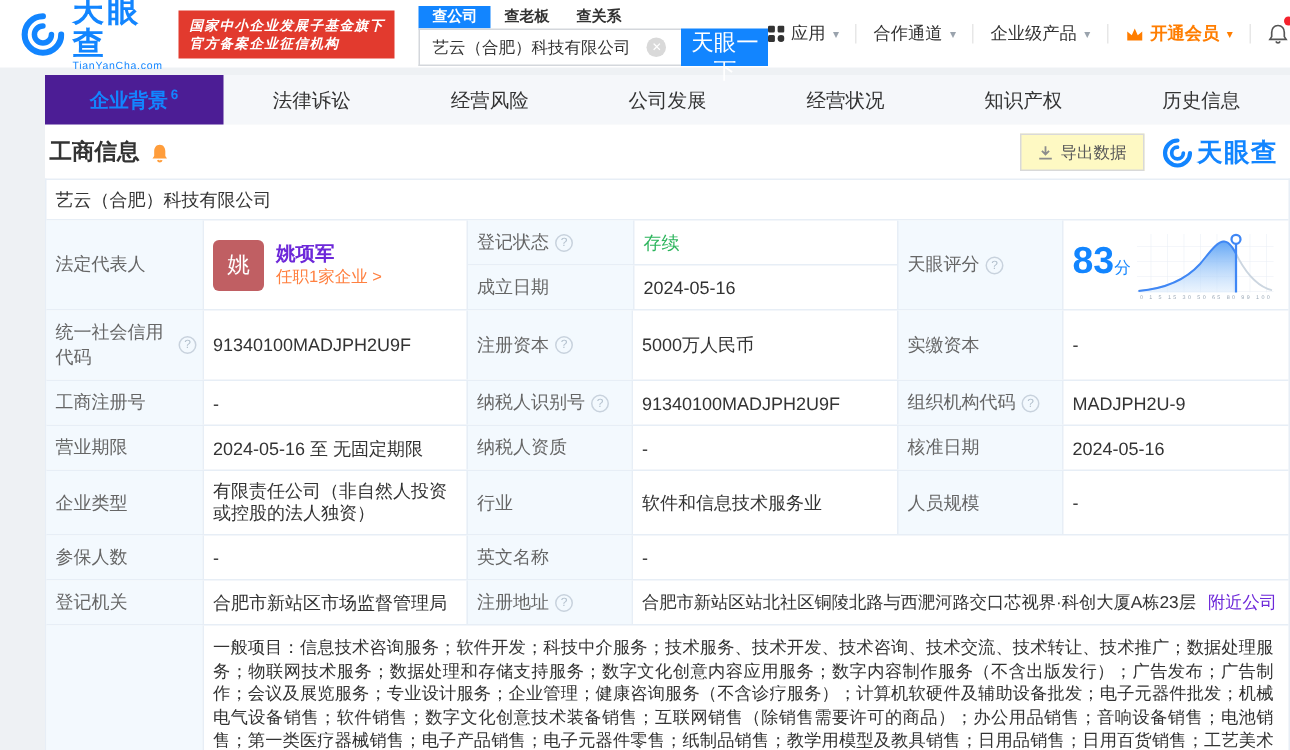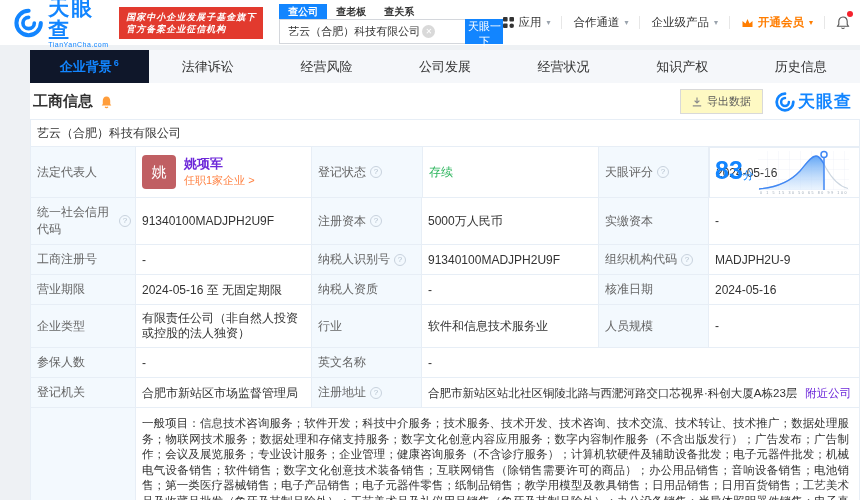--- a/index.html
+++ b/index.html
@@ -15,35 +15,35 @@
   .gov-badge div { font-size:9px; font-weight:bold; letter-spacing:1px; line-height:12px; white-space:nowrap; }
   .search-box { margin-left:16px; width:258px; position:relative; margin-top:2px; }
   .search-tabs { display:flex; font-size:10px; line-height:15px; }
   .stab { padding:0 9px; color:#333; cursor:pointer;font-weight:bold; }
   .stab.active { background:#1285ff; color:#fff; }
   .search-row { display:flex; height:25px; position:relative; }
   .search-input { flex:1; border:1px solid #d4d7dc; border-right:none; padding:0 24px 0 8px;
     font-size:11px; color:#333; outline:none; min-width:0; }
   .clear-icon { position:absolute; right:68px; top:6px; width:13px; height:13px; border-radius:50%;
     background:#d9d9d9; color:#fff; font-size:8px; line-height:13px; text-align:center; cursor:pointer; }
-  .search-btn { width:38px; background:#1285ff; color:#fff; border:none; font-size:11px; cursor:pointer; }
+  .search-btn { width:58px; background:#1285ff; color:#fff; border:none; font-size:15px; cursor:pointer; }
   .top-menu { margin-left:auto; display:flex; align-items:center; font-size:11.5px; color:#333; white-space:nowrap; }
   .menu-item { display:flex; align-items:center; gap:4px; cursor:pointer; }
   .caret { font-size:8px; color:#9aa3ad; margin-left:1px; }
   .sep { width:1px; height:13px; background:#e7e7e7; margin:0 11px; }
   .vip { color:#ff7d00; font-weight:bold; }
   .vip .caret { color:#ff7d00; }
   .bell-wrap { position:relative; cursor:pointer; display:flex; }
   .red-dot { position:absolute; right:-3px; top:-4px; width:6px; height:6px; border-radius:50%; background:#f5222d; }
   
   .main { margin-left:30px; width:830px; }
   .page-tabs { margin-top:5px; height:33px; background:#f5f7fa; display:flex; }
   .ptab { flex:1; display:flex; align-items:center; justify-content:center; font-size:13px;
     color:#333; cursor:pointer; }
-  .ptab.active { background:#0f172a; color:#1285ff; font-weight:bold; }
+  .ptab.active { background:#4c1d95; color:#1285ff; font-weight:bold; }
   .ptab sup { font-size:9px; color:#1285ff; margin-left:2px; position:relative; top:-4px; }
   
   .card { background:#fff; padding:0 0 4px 0; }
   .sec-head { display:flex; align-items:center; padding:6px 8px 5px 3px; }
   .sec-title { font-size:15px; font-weight:bold; color:#333; }
   .sec-bell { margin-left:7px; display:flex; }
   .sec-right { margin-left:auto; display:flex; align-items:center; gap:12px; }
   .export-btn { display:flex; align-items:center; gap:5px; border:1px solid #d9d9d9; background:#fef9c3;
     font-size:11px; color:#595959; padding:4px 11px; cursor:pointer; }
   .watermark { display:flex; align-items:center; gap:3px; }
@@ -61,21 +61,21 @@
   .q { width:12px; height:12px; border-radius:50%; border:1px solid #c8d2dd; color:#b3c0cd;
     font-size:8px; line-height:10px; text-align:center; flex-shrink:0; cursor:pointer; }
   .link { color:#6d28d9; cursor:pointer; text-decoration:none; }
   .olink { color:#ff8040; cursor:pointer; font-size:11px; text-decoration:none; }
   .green { color:#2db55d; }
   .repcell { gap:8px; }
   .avatar { width:34px; height:34px; border-radius:4px; background:#c05f63; color:#fff; font-size:15px;
     display:flex; align-items:center; justify-content:center; cursor:pointer; flex-shrink:0; }
   .repinfo { display:flex; flex-direction:column; gap:2px; }
   .repinfo .link { font-size:13px; font-weight:bold; }
-  .subcol { display:flex; flex-direction:row; width:287px; }
+  .subcol { display:flex; flex-direction:column; width:287px; }
   .subrow { display:flex; flex:1; }
   .subrow + .subrow { border-top:1px solid #e7eef6; }
   .subrow > *:not(:first-child) { border-left:1px solid #e7eef6; }
   .scorecell { padding:2px 2px 2px 6px; gap:2px; }
   .scorenum { display:flex; align-items:baseline; color:#1285ff; flex-shrink:0; }
   .scorenum .num { font-size:25px; font-weight:bold; }
   .scorenum .unit { font-size:11px; }
   .scope { font-size:11.5px; line-height:15.5px; text-align:justify; display:block; padding:8px 10px 8px 6px; }
   .addr { font-size:11.5px; }
   .type2 { line-height:15px; }

